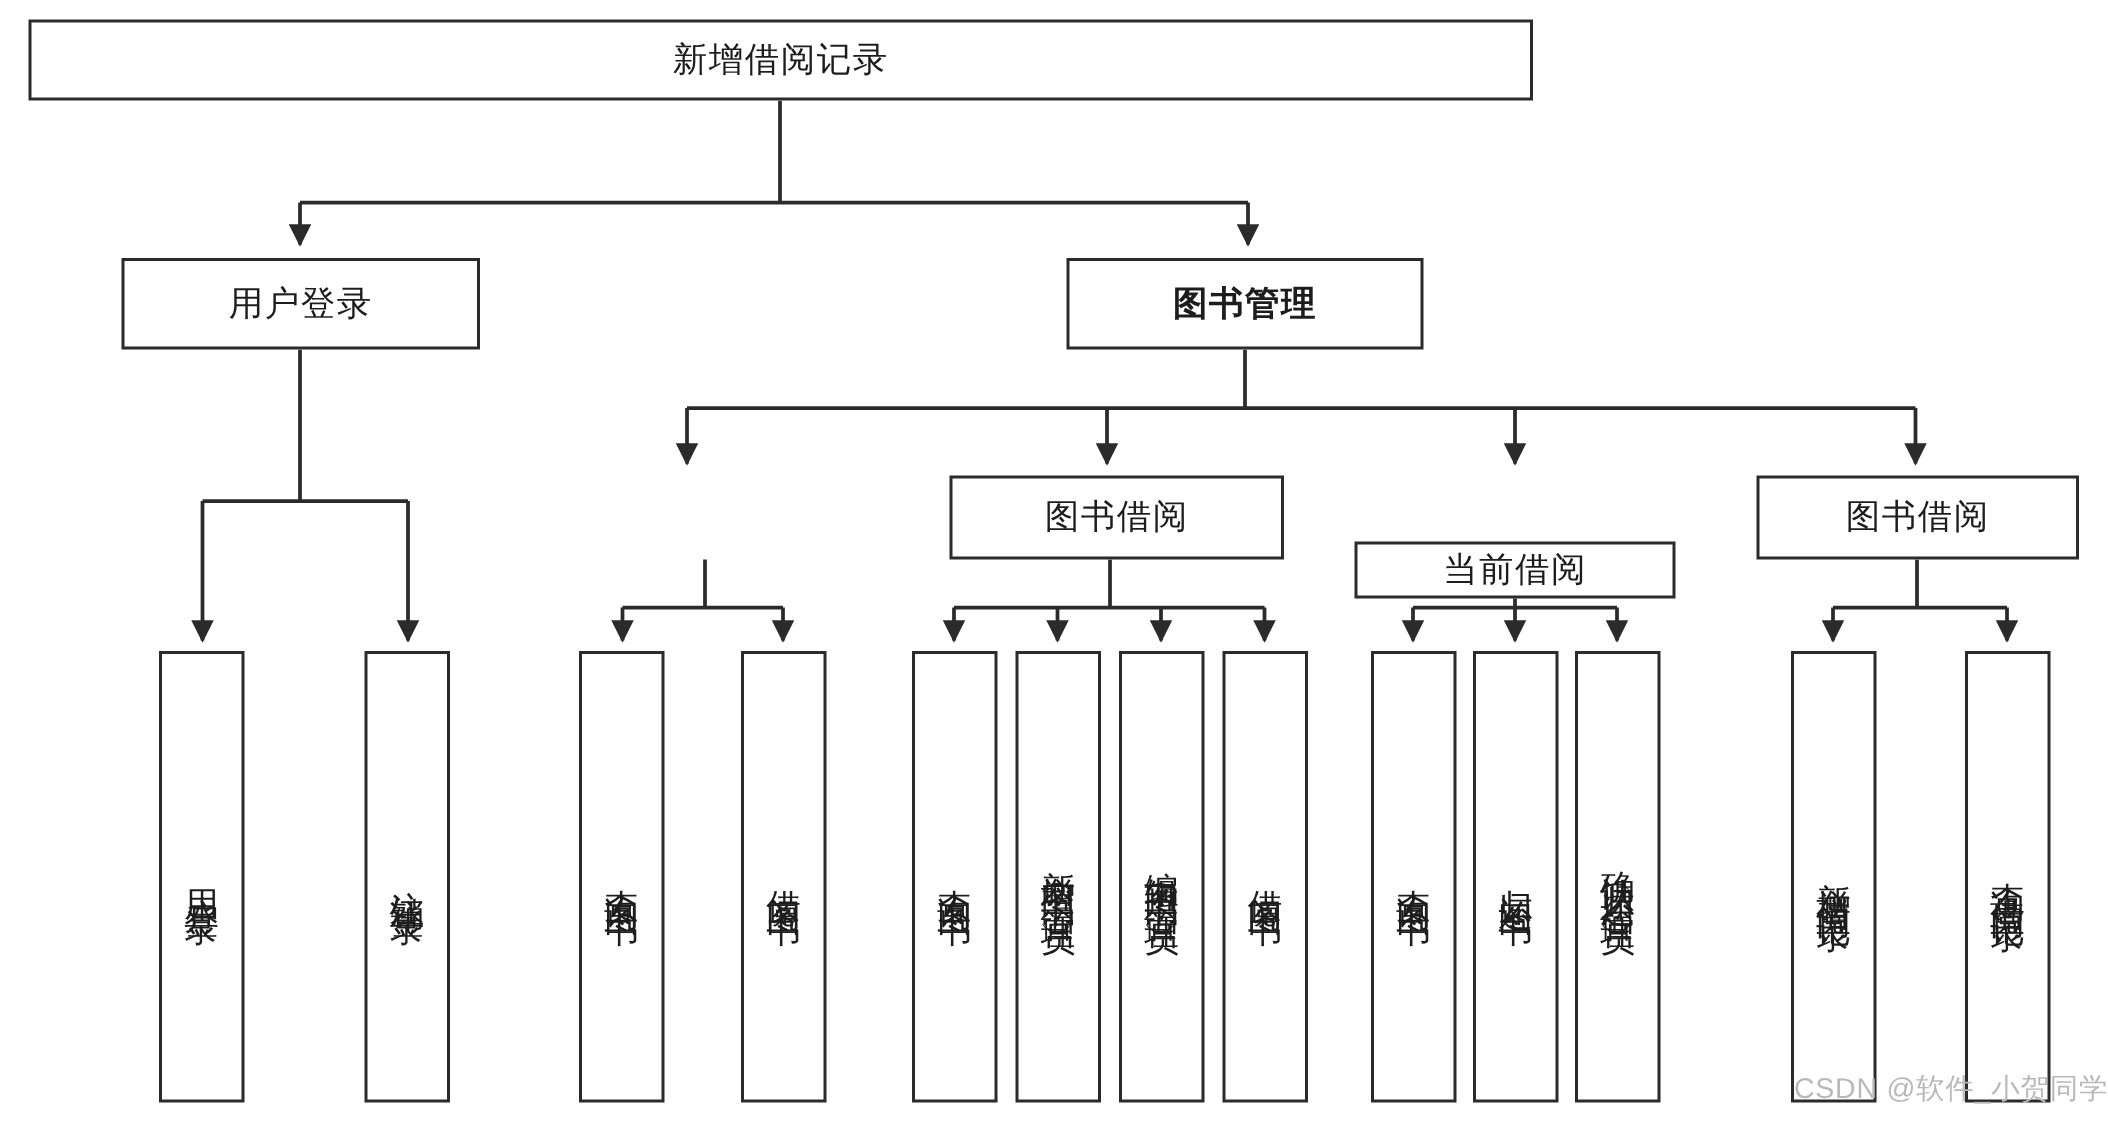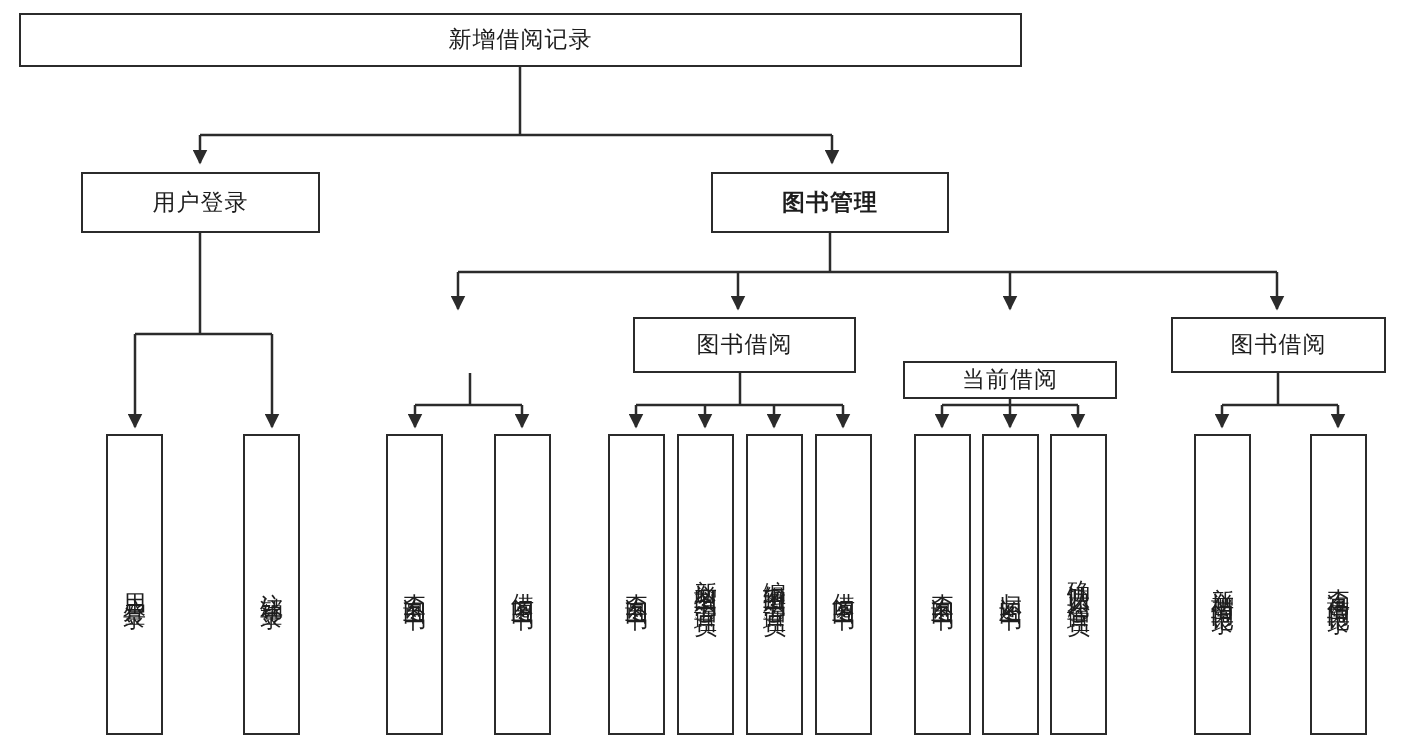--- a/index.html
+++ b/index.html
@@ -135,14 +135,15 @@
   <div class="node vert" style="left:746px; top:434px; width:57px; height:301px;">编辑图书（管理员）</div>
   <div class="node vert" style="left:815px; top:434px; width:57px; height:301px;">借阅图书</div>
 
   <div class="node vert" style="left:914px; top:434px; width:57px; height:301px;">查询图书</div>
   <div class="node vert" style="left:982px; top:434px; width:57px; height:301px;">归还图书</div>
   <div class="node vert" style="left:1050px; top:434px; width:57px; height:301px;">确认归还（管理员）</div>
 
   <div class="node vert" style="left:1194px; top:434px; width:57px; height:301px;">新增借阅记录</div>
   <div class="node vert" style="left:1310px; top:434px; width:57px; height:301px;">查询借阅记录</div>
 
+  <div id="watermark">CSDN @软件_小贺同学</div>
 
 </div>
 
 </body></html>

